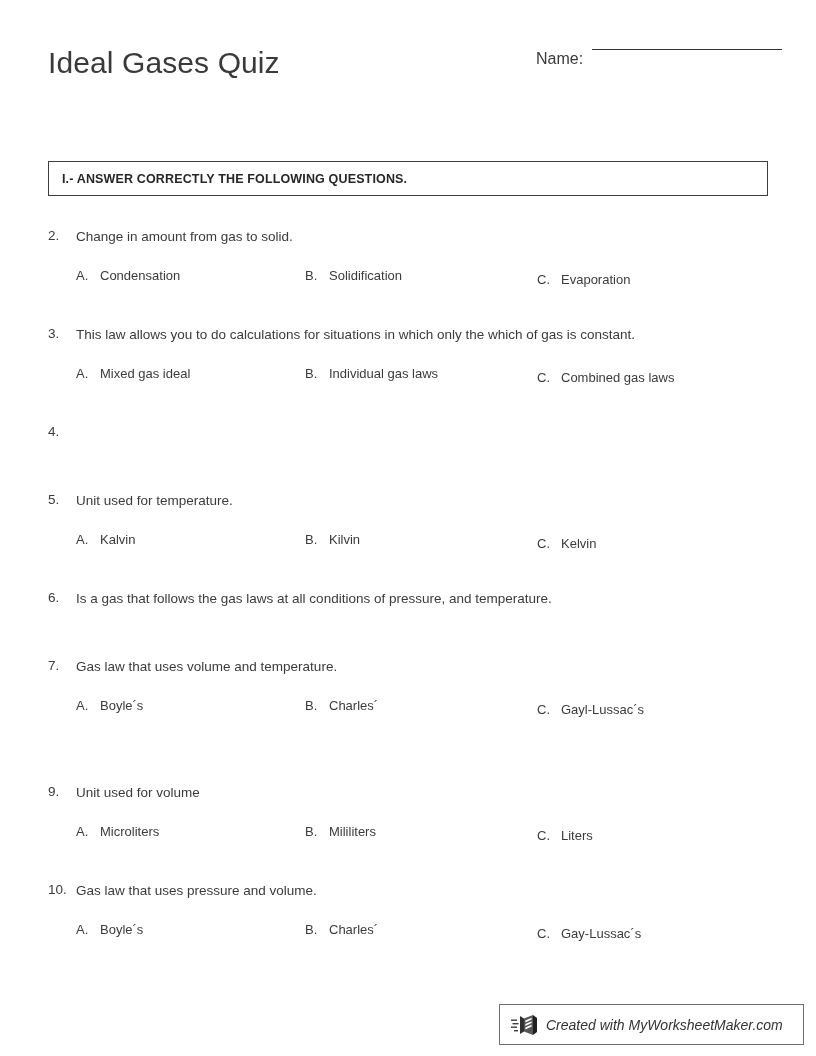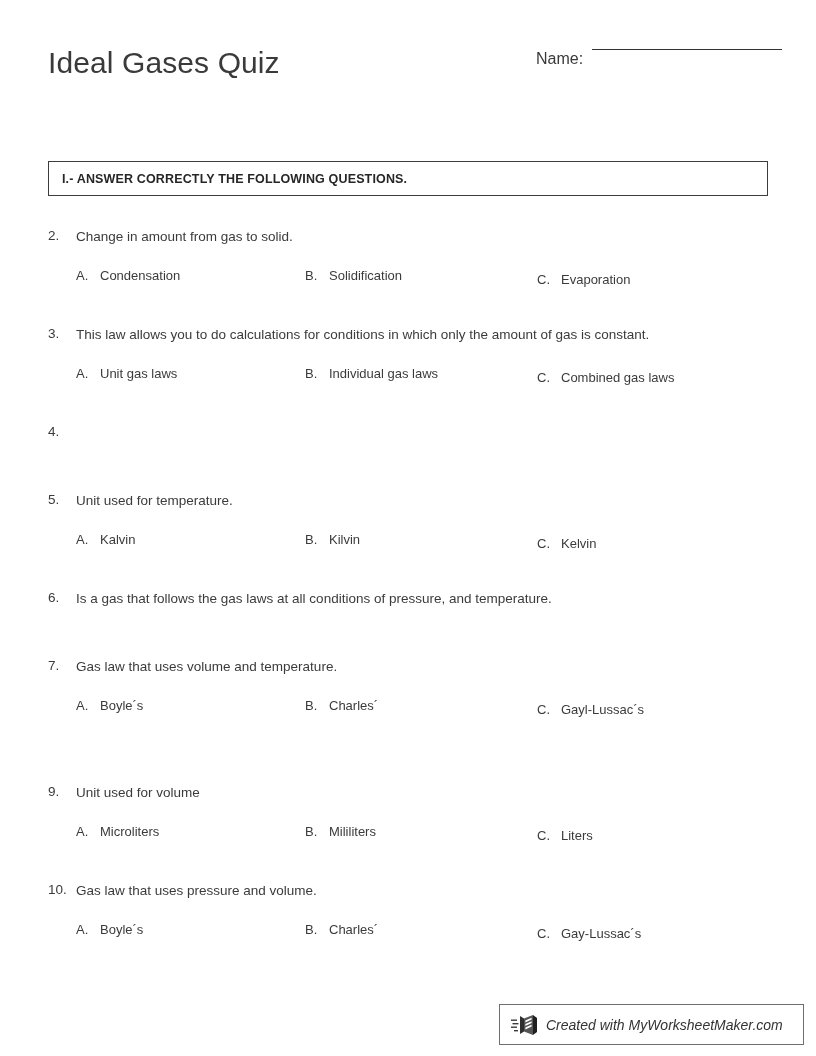--- a/index.html
+++ b/index.html
@@ -203,26 +203,26 @@
           </div>
           <div class="opt opt-c">
             <span class="opt-letter">C.</span>
             <span class="opt-label">Evaporation</span>
           </div>
         </div>
       </div>
       <div class="question" style="top: 326px;">
         <div class="q-line">
           <span class="q-num">3.</span>
-          <span class="q-text">This law allows you to do calculations for conditions in which only the amount of gas is constant.</span>
-        </div>
-        <div class="options">
-          <div class="opt opt-a">
-            <span class="opt-letter">A.</span>
-            <span class="opt-label">Unit gas laws</span>
+          <span class="q-text">This law allows you to do calculations for situations in which only the which of gas is constant.</span>
+        </div>
+        <div class="options">
+          <div class="opt opt-a">
+            <span class="opt-letter">A.</span>
+            <span class="opt-label">Mixed gas ideal</span>
           </div>
           <div class="opt opt-b">
             <span class="opt-letter">B.</span>
             <span class="opt-label">Individual gas laws</span>
           </div>
           <div class="opt opt-c">
             <span class="opt-letter">C.</span>
             <span class="opt-label">Combined gas laws</span>
           </div>
         </div>

